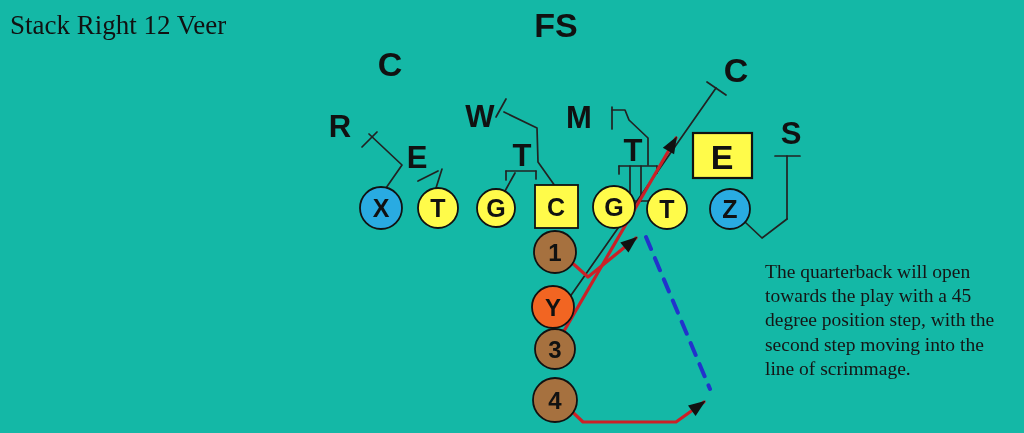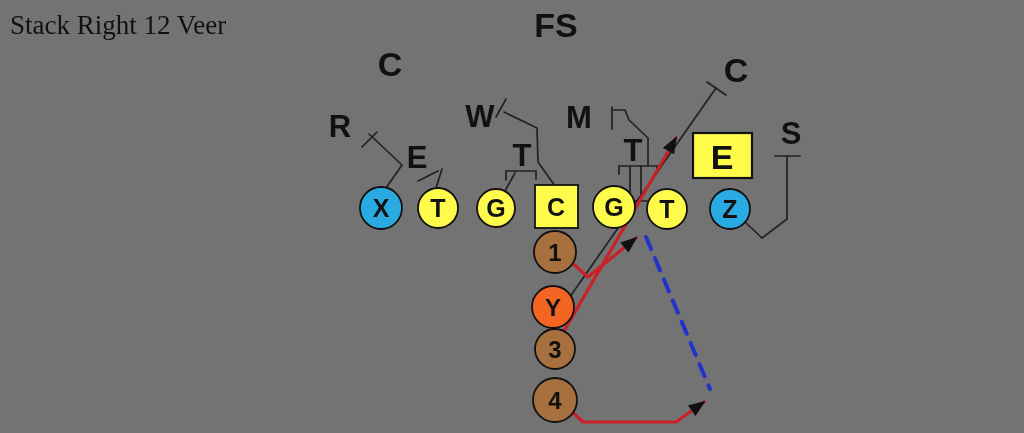--- a/index.html
+++ b/index.html
@@ -1,16 +1,16 @@
 <!DOCTYPE html>
 <html><head>
 <meta charset="utf-8">
 <style>
   html,body{margin:0;padding:0;background:#ffffff;}
-  #stage{position:relative;width:1024px;height:433px;background:#737373;overflow:hidden;
+  #stage{position:relative;width:1024px;height:433px;background:#14b8a6;overflow:hidden;
          font-family:"Liberation Serif",serif;}
   #play-title{position:absolute;left:10px;top:10px;font-size:27px;color:#111;white-space:nowrap;}
   #qb-note{position:absolute;left:765px;top:260px;width:246px;font-size:19.5px;line-height:1.24;color:#151515;}
   svg{position:absolute;left:0;top:0;}
   .dlabel{font-family:"Liberation Sans",sans-serif;font-weight:bold;font-size:31px;fill:#111;text-anchor:middle;}
   .dlabel-lg{font-size:34px;}
   .olabel{font-family:"Liberation Sans",sans-serif;font-weight:bold;font-size:25px;fill:#111;text-anchor:middle;}
   .nlabel{font-family:"Liberation Sans",sans-serif;font-weight:bold;font-size:24px;fill:#111;text-anchor:middle;}
   .blk{stroke:#222;stroke-width:1.7;fill:none;stroke-linecap:round;stroke-linejoin:round;}
   .route{stroke:#cc2027;stroke-width:3.2;fill:none;stroke-linecap:round;stroke-linejoin:round;}
@@ -131,13 +131,14 @@
     <g>
       <circle class="oc" cx="555" cy="349" r="20" fill="#a6713f"></circle>
       <text class="nlabel" x="555" y="358">3</text>
     </g>
     <g>
       <circle class="oc" cx="555" cy="400" r="22" fill="#a6713f"></circle>
       <text class="nlabel" x="555" y="409">4</text>
     </g>
   </svg>
 
+  <div id="qb-note">The quarterback will open towards the play with a 45 degree position step, with the second step moving into the line of scrimmage.</div>
 </div>
 
 </body></html>

